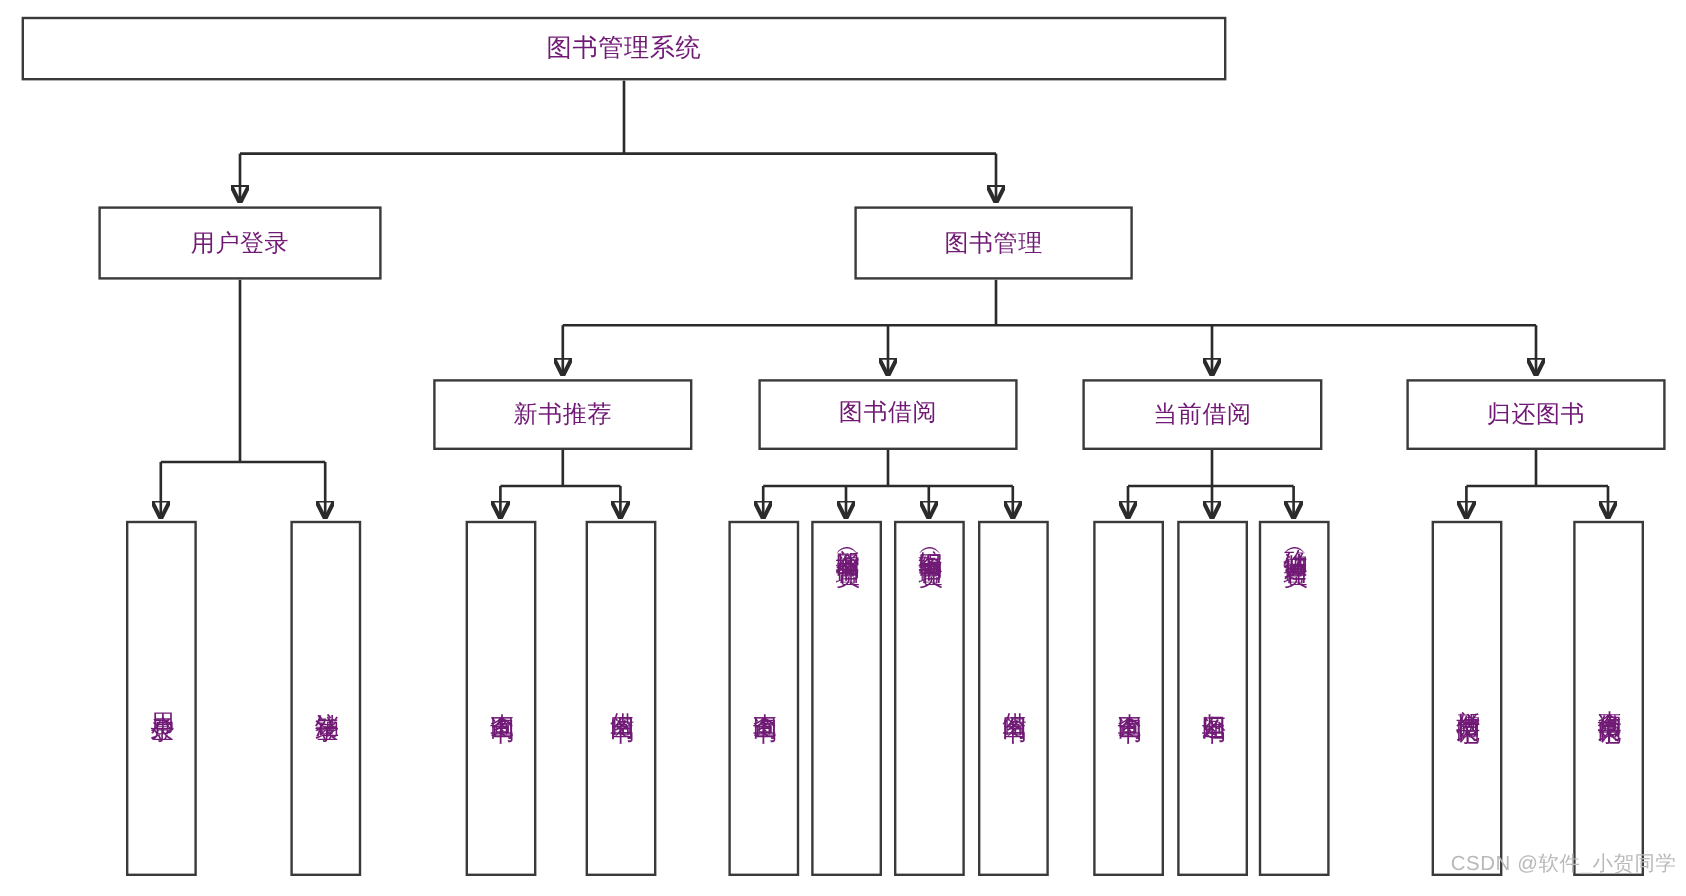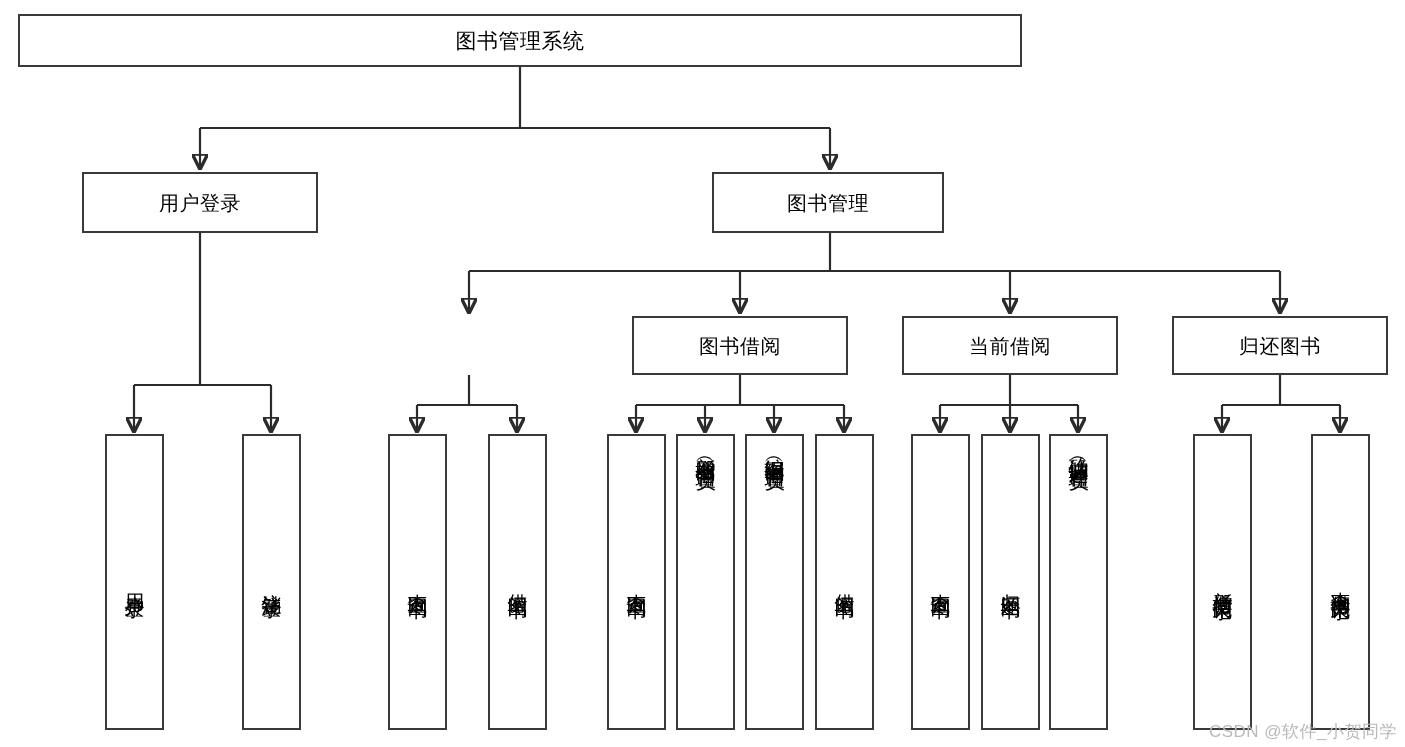--- a/index.html
+++ b/index.html
@@ -29,21 +29,21 @@
     color: #1a1a1a;
   }
   .node.root {
     border-width: 2px;
   }
   .node-label {
     font-size: 21px;
     line-height: 1.2;
     letter-spacing: 0.5px;
     white-space: nowrap;
-    color: #000000;
+    color: #701a75;
   }
   .node.level2 .node-label,
   .node.level3 .node-label {
     font-size: 20px;
   }
   
   .node.leaf {
     align-items: flex-start;
     justify-content: center;
     padding-top: 0;
@@ -71,21 +71,21 @@
   }
   #wires path, #wires line {
     stroke: #2b2b2b;
     stroke-width: 2.2;
     fill: none;
   }
   
   .watermark {
     position: absolute;
     right: 8px;
-    bottom: 4px;
+    bottom: 16px;
     font-size: 17px;
     color: #b9b9b9;
     letter-spacing: 0.5px;
     white-space: nowrap;
     user-select: none;
   }
 </style>
 </head>
 <body>
 
@@ -144,26 +144,29 @@
   </div>
 
   <div class="node level2" style="left:82px; top:172px; width:236px; height:61px;">
     <span class="node-label">用户登录</span>
   </div>
 
   <div class="node level2" style="left:712px; top:172px; width:232px; height:61px;">
     <span class="node-label">图书管理</span>
   </div>
 
-
-  <div class="node level3" style="left:632px; top:316px; width:216px; height:59px;">
+  <div class="node level3" style="left:361px; top:316px; width:216px; height:59px;">
+    <span class="node-label">新书推荐</span>
+  </div>
+
+  <div class="node level3" style="left:632px; top:316px; width:216px; height:59px;font-family:Liberation Mono, monospace;">
     <span class="node-label">图书借阅</span>
   </div>
 
-  <div class="node level3" style="left:902px; top:316px; width:216px; height:59px;">
+  <div class="node level3" style="left:902px; top:316px; width:200px; height:59px;">
     <span class="node-label">当前借阅</span>
   </div>
 
   <div class="node level3" style="left:1172px; top:316px; width:216px; height:59px;">
     <span class="node-label">归还图书</span>
   </div>
 
   <div class="node leaf center-v" style="left:105px; top:434px; width:59px; height:296px;">
     <span class="node-label">用户登录</span>
   </div>

